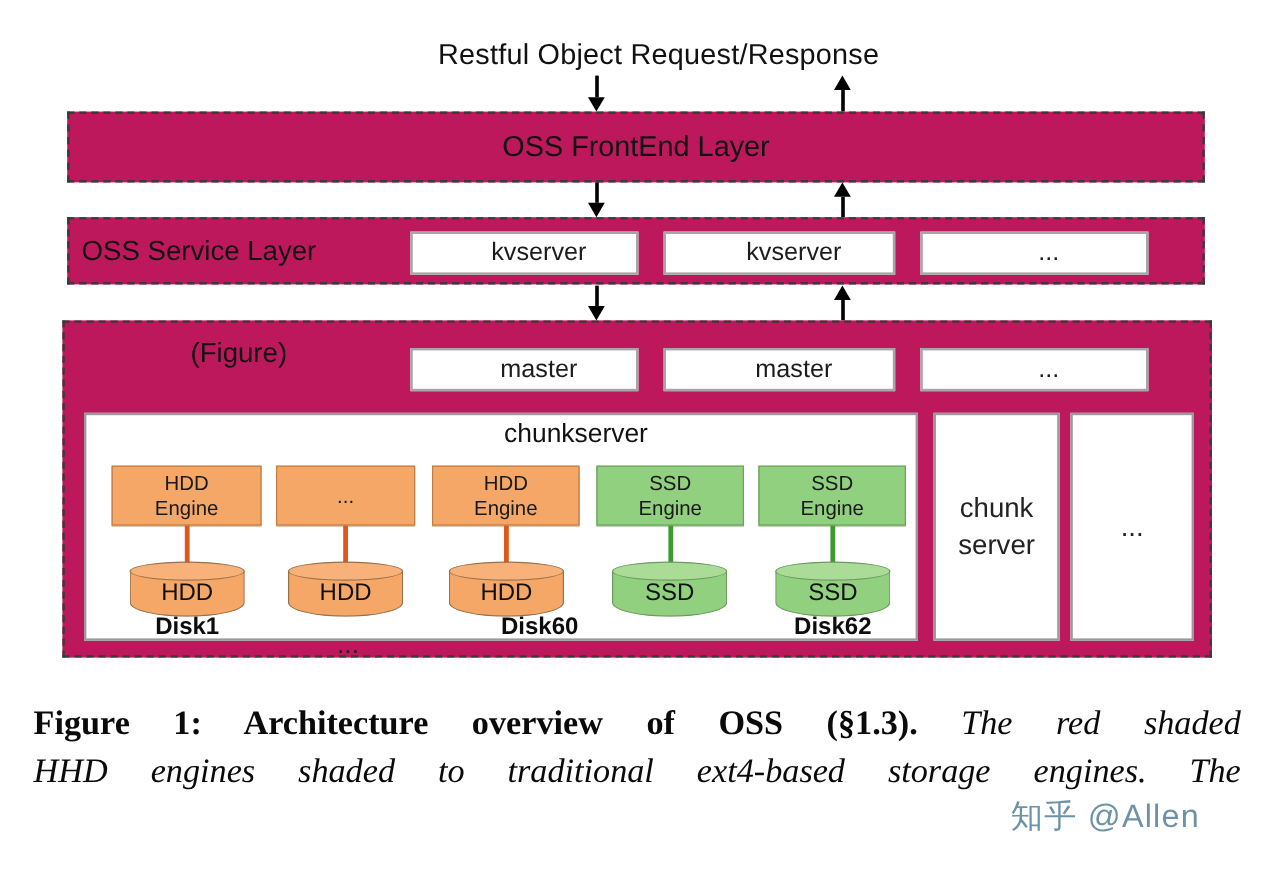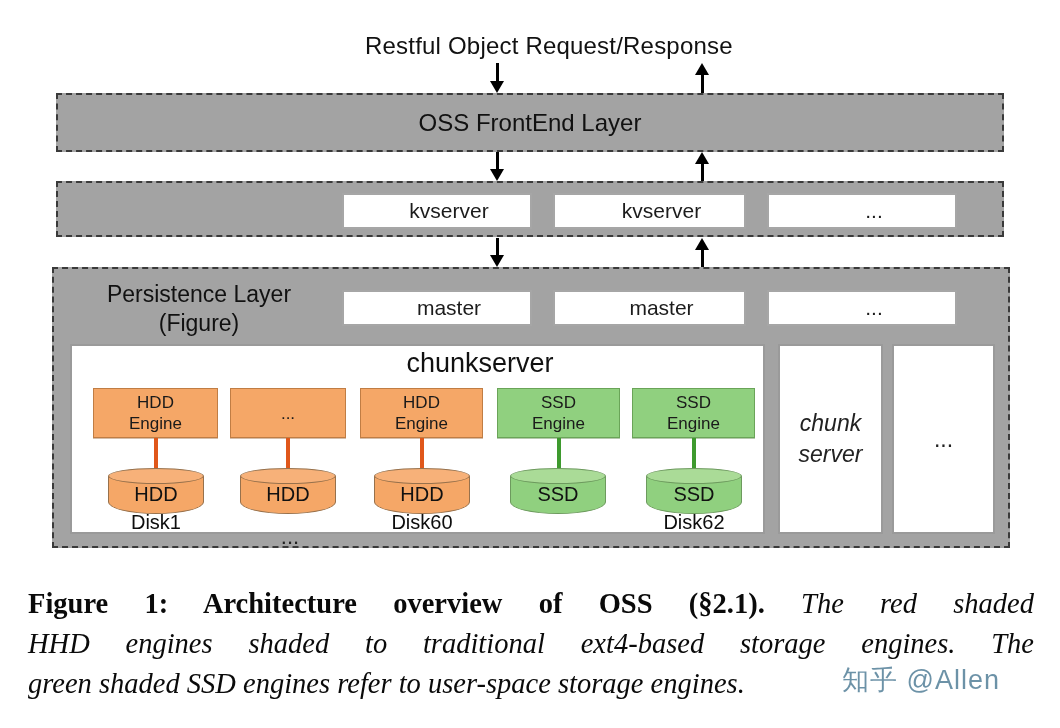--- a/index.html
+++ b/index.html
@@ -6,38 +6,38 @@
   .stage{
     position:relative;width:1060px;height:728px;background:#ffffff;
     font-family:"Liberation Sans",sans-serif;color:#111;overflow:hidden;
   }
   .abs{position:absolute;box-sizing:border-box;}
 
   
   .top-title{font-size:24px;letter-spacing:.2px;}
 
   
-  .dashed-box{border:2px dashed #3a3a3a;background:#a3a3a3;}
+  .dashed-box{border:2px dashed #3a3a3a;background:#be185d;}
   .center-label{display:flex;align-items:center;justify-content:center;height:100%;font-size:24px;}
 
   
   .node-box{
     border:2px solid #a6a6a6;background:#fff;display:flex;align-items:center;justify-content:center;
     font-size:21px;color:#1c1c1c;padding-left:24px;
   }
 
   
   .arrow{display:flex;flex-direction:column;align-items:center;width:16px;}
   .arrow .shaft{width:3px;flex:1;background:#000;}
   .arrow .head-down{width:0;height:0;border-left:7px solid transparent;border-right:7px solid transparent;border-top:12px solid #000;}
   .arrow .head-up{width:0;height:0;border-left:7px solid transparent;border-right:7px solid transparent;border-bottom:12px solid #000;}
 
   
   .solid-box{border:2px solid #9a9a9a;background:#fff;}
-  .cs-title{font-size:27px;text-align:center;}
+  .cs-title{font-size:22px;text-align:center;}
   .tall-label{display:flex;flex-direction:column;align-items:center;justify-content:center;height:100%;font-size:23px;line-height:31px;color:#222;}
 
   
   .engine{
     display:flex;flex-direction:column;align-items:center;justify-content:center;
     height:50px;font-size:17px;line-height:21px;color:#1a1a1a;
   }
   .engine.hdd{background:#F5A767;border:1px solid #c07d44;box-shadow:0 1px 0 rgba(150,90,40,.4);}
   .engine.ssd{background:#90D07F;border:1px solid #6aa458;box-shadow:0 1px 0 rgba(70,120,50,.4);}
 
@@ -51,21 +51,21 @@
   .cylinder .cyl-top,.cylinder .cyl-body{position:absolute;box-sizing:border-box;}
   .cylinder .cyl-top{left:0;top:0;width:100%;height:16px;border-radius:50%;z-index:2;}
   .cylinder .cyl-body{left:0;top:8px;width:100%;height:38px;border-top:none !important;
     border-bottom-left-radius:48px 12px;border-bottom-right-radius:48px 12px;z-index:1;}
   .cylinder.hdd .cyl-top{background:#F7B179;border:1.6px solid #97714c;}
   .cylinder.hdd .cyl-body{background:#F5A767;border:1.6px solid #97714c;}
   .cylinder.ssd .cyl-top{background:#AADB97;border:1.6px solid #6d9a5e;}
   .cylinder.ssd .cyl-body{background:#90D07F;border:1.6px solid #6d9a5e;}
   .cylinder .cyl-label{position:absolute;z-index:3;width:100%;top:15px;text-align:center;font-size:20px;color:#111;}
 
-  .disk-name{font-size:20px;font-weight:400;text-align:center;color:#0d0d0d;}
+  .disk-name{font-size:20px;font-weight:700;text-align:center;color:#0d0d0d;}
   .ellipsis{font-size:22px;text-align:center;color:#222;}
 
   
   .caption{font-family:"Liberation Serif",serif;font-size:28.5px;line-height:40px;color:#0a0a0a;}
   .cap-line{white-space:nowrap;}
   .cap-line.justify{text-align:justify;text-align-last:justify;white-space:normal;}
   .cap-bold{font-weight:700;}
   .cap-italic{font-style:italic;}
 
   .watermark{font-size:27px;color:#0c4a6e;opacity:.6;letter-spacing:1px;}
@@ -93,36 +93,36 @@
   <div class="abs arrow" style="left:489px;top:152px;height:29px;">
       <span class="shaft"></span>
       <span class="head-down"></span>
     </div>
   <div class="abs arrow" style="left:694px;top:152px;height:29px;">
       <span class="head-up"></span>
       <span class="shaft"></span>
     </div>
 
   <div class="abs dashed-box" style="left:56px;top:181px;width:948px;height:56px;"></div>
+  <div class="abs" style="left:68px;top:196px;width:262px;font-size:23px;">OSS Service Layer</div>
   <div class="abs node-box" style="left:342px;top:193px;width:190px;height:36px;">kvserver</div>
   <div class="abs node-box" style="left:553px;top:193px;width:193px;height:36px;">kvserver</div>
   <div class="abs node-box" style="left:767px;top:193px;width:190px;height:36px;">...</div>
 
   <div class="abs arrow" style="left:489px;top:238px;height:29px;">
       <span class="shaft"></span>
       <span class="head-down"></span>
     </div>
   <div class="abs arrow" style="left:694px;top:238px;height:29px;">
       <span class="head-up"></span>
       <span class="shaft"></span>
     </div>
 
   <div class="abs dashed-box" style="left:52px;top:267px;width:958px;height:281px;"></div>
   <div class="abs" style="left:70px;top:280px;width:258px;text-align:center;font-size:23px;line-height:29px;">
-    <div>Persistence Layer</div>
     <div>(Figure)</div>
   </div>
   <div class="abs node-box" style="left:342px;top:290px;width:190px;height:36px;">master</div>
   <div class="abs node-box" style="left:553px;top:290px;width:193px;height:36px;">master</div>
   <div class="abs node-box" style="left:767px;top:290px;width:190px;height:36px;">...</div>
 
   <div class="abs solid-box" style="left:70px;top:344px;width:695px;height:190px;"></div>
   <div class="abs cs-title" style="left:280px;top:348px;width:400px;">chunkserver</div>
 
   <div class="abs engine hdd" style="left:93px;top:388px;width:125px;">
@@ -173,44 +173,41 @@
     <span class="cyl-label">SSD</span>
   </div>
   <div class="abs cylinder ssd" style="left:646px;top:468px;">
     <span class="cyl-body"></span>
       <span class="cyl-top"></span>
     <span class="cyl-label">SSD</span>
   </div>
 
   <div class="abs disk-name" style="left:96px;top:511px;width:120px;">Disk1</div>
   <div class="abs disk-name" style="left:228px;top:511px;width:120px;"></div>
-  <div class="abs disk-name" style="left:362px;top:511px;width:120px;">Disk60</div>
+  <div class="abs disk-name" style="left:362px;top:511px;width:120px;text-align:right;">Disk60</div>
   <div class="abs disk-name" style="left:498px;top:482px;width:120px;">Disk61</div>
   <div class="abs disk-name" style="left:634px;top:511px;width:120px;">Disk62</div>
 
   <div class="abs ellipsis" style="left:258px;top:524px;width:64px;">...</div>
 
-  <div class="abs solid-box" style="left:778px;top:344px;width:105px;height:190px;font-style:italic;">
+  <div class="abs solid-box" style="left:778px;top:344px;width:105px;height:190px;">
     <div class="tall-label">
       <div>chunk</div>
       <div>server</div>
     </div>
   </div>
 
   <div class="abs solid-box" style="left:892px;top:344px;width:103px;height:190px;">
     <div class="tall-label">...</div>
   </div>
 
   <div class="abs caption" style="left:28px;top:584px;width:1006px;">
     <div class="cap-line justify">
-      <span class="cap-bold">Figure 1: Architecture overview of OSS (§2.1).</span><span class="cap-italic"> The red shaded</span>
+      <span class="cap-bold">Figure 1: Architecture overview of OSS (§1.3).</span><span class="cap-italic"> The red shaded</span>
     </div>
     <div class="cap-line justify">
       <span class="cap-bold"></span><span class="cap-italic">HHD engines shaded to traditional ext4-based storage engines. The</span>
     </div>
-    <div class="cap-line">
-      <span class="cap-bold"></span><span class="cap-italic">green shaded SSD engines refer to user-space storage engines.</span>
-    </div>
   </div>
 
   <div class="abs watermark" style="left:842px;top:662px;">知乎 @Allen</div>
 
 </div>
 
 </body></html>

